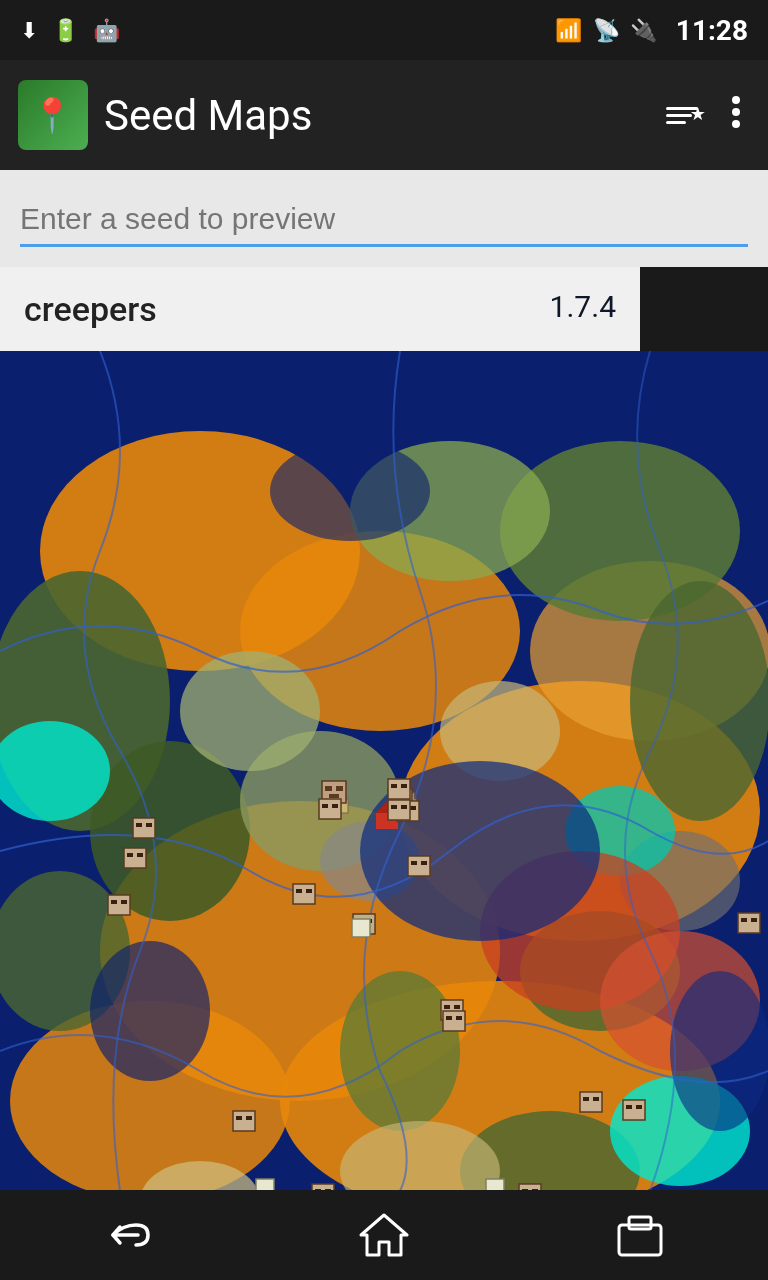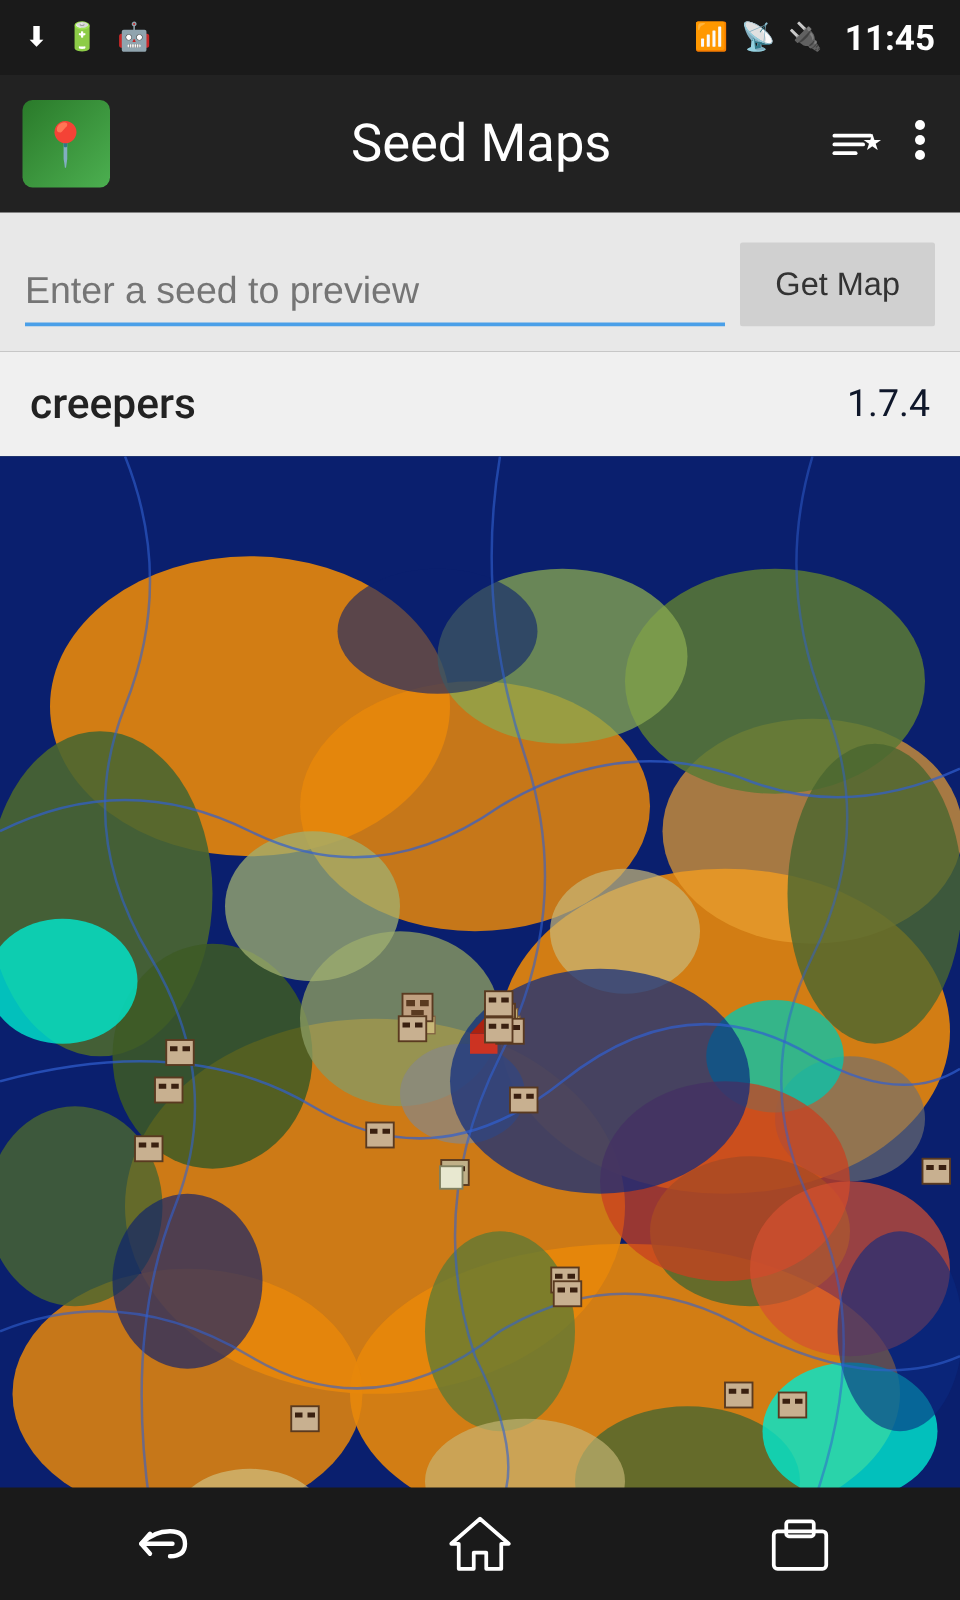--- a/index.html
+++ b/index.html
@@ -46,21 +46,20 @@
     }
 
     
     #app-bar {
       width: 768px;
       height: 110px;
       background: #222222;
       display: flex;
       align-items: center;
       padding: 0 18px;
-      text-align: center;
     }
     .app-icon {
       width: 70px;
       height: 70px;
       border-radius: 8px;
       background: linear-gradient(135deg, #2a7a2a, #4caf50);
       display: flex;
       align-items: center;
       justify-content: center;
       font-size: 36px;
@@ -142,25 +141,24 @@
       padding: 18px 28px;
       font-size: 26px;
       color: #333;
       cursor: pointer;
       border-radius: 2px;
       white-space: nowrap;
     }
 
     
     #seed-info {
-      width: 768px;
+      width: 640px;
       background: #f0f0f0;
       padding: 22px 24px;
       display: flex;
-      align-items: center;
       justify-content: space-between;
     }
     .seed-name {
       font-size: 34px;
       color: #222;
       font-weight: 500;
     }
     .seed-version {
       font-size: 30px;
       color: #0f172a;
@@ -220,21 +218,21 @@
 <div id="status-bar">
   <div class="status-left">
     <span class="status-icon">⬇</span>
     <span class="status-icon">🔋</span>
     <span class="status-icon">🤖</span>
   </div>
   <div class="status-icons">
     <span class="status-icon">📶</span>
     <span class="status-icon">📡</span>
     <span class="status-icon">🔌</span>
-    <span class="status-time">11:45</span>
+    <span class="status-time">11:28</span>
   </div>
 </div>
 
 <div id="app-bar">
   <div class="app-icon"></div>
   <span class="app-title">Seed Maps</span>
   <div class="toolbar-icons">
     <div class="toolbar-icon filter-icon">
       <div class="filter-line"></div>
       <div class="filter-line"></div>
@@ -248,21 +246,20 @@
         <circle cx="14" cy="30" r="4" fill="white"></circle>
       </svg>
     </div>
   </div>
 </div>
 
 <div id="search-area">
   <div class="search-input-wrap">
     <input class="search-input" type="text" placeholder="Enter a seed to preview" style="">
   </div>
-  <button class="get-map-btn">Get Map</button>
 </div>
 
 <div id="seed-info">
   <span class="seed-name">creepers</span>
   <span class="seed-version">1.7.4</span>
 </div>
 
 <div id="map-area">
   <div class="map-canvas">
     <svg class="map-svg" viewBox="0 0 768 840" xmlns="http://www.w3.org/2000/svg">

